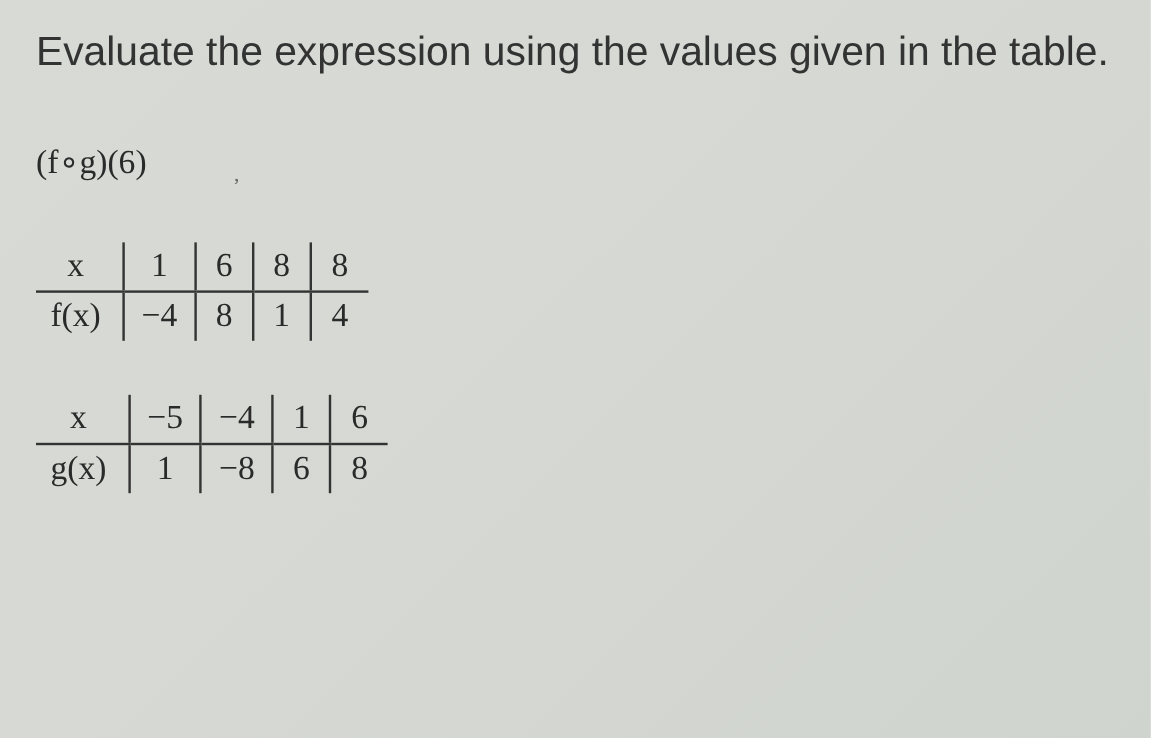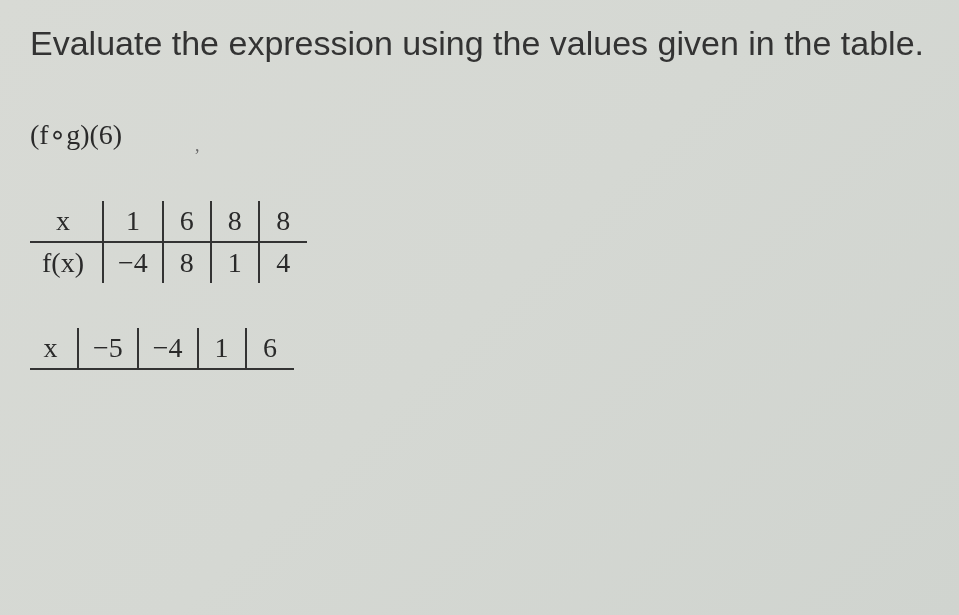--- a/index.html
+++ b/index.html
@@ -92,14 +92,21 @@
 
 <table class="func-table">
   <tbody>
       <tr>
     <td class="label-cell">x</td>
     <td class="data-cell">−5</td>
     <td class="data-cell">−4</td>
     <td class="data-cell">1</td>
     <td class="data-cell">6</td>
   </tr>
+  <tr>
+    <td class="label-cell">g(x)</td>
+    <td class="data-cell">1</td>
+    <td class="data-cell">−8</td>
+    <td class="data-cell">6</td>
+    <td class="data-cell">8</td>
+  </tr>
 </tbody>
   </table>
 
 </body></html>

